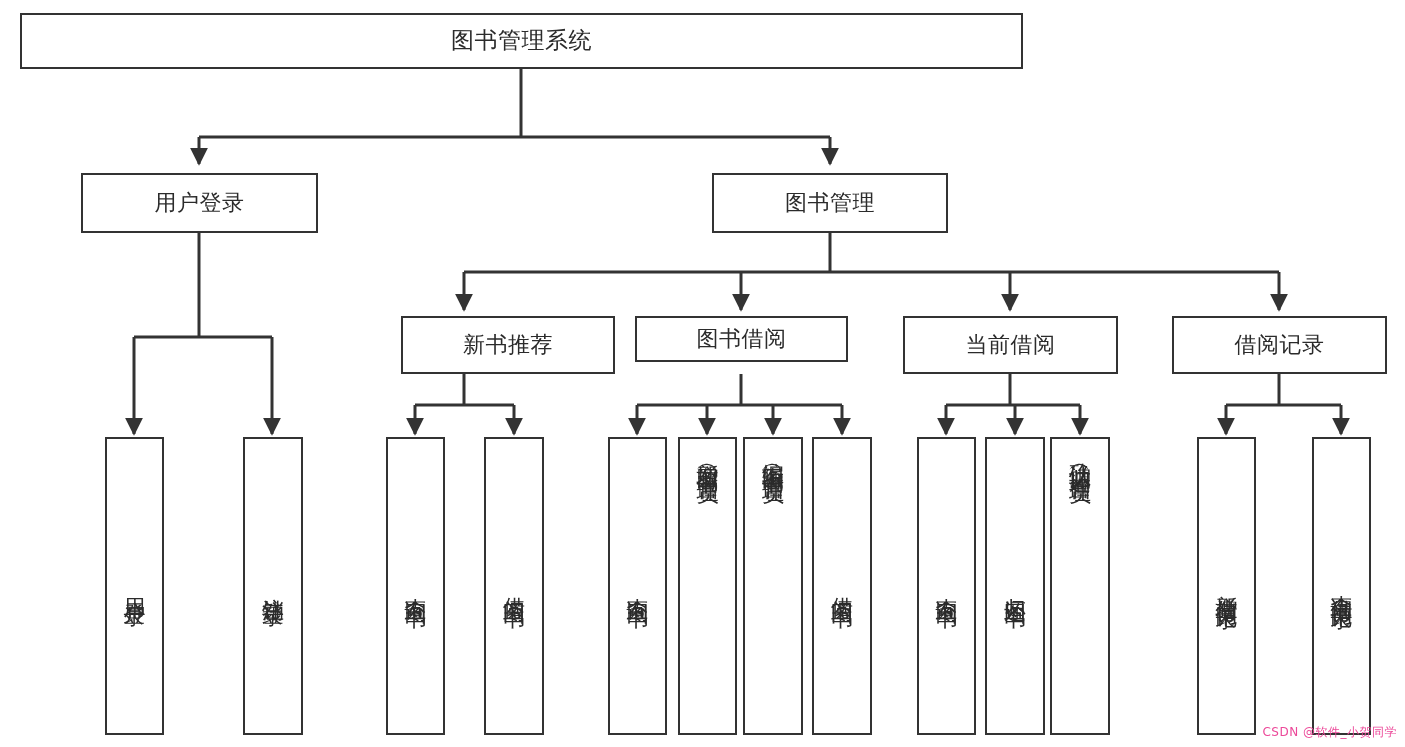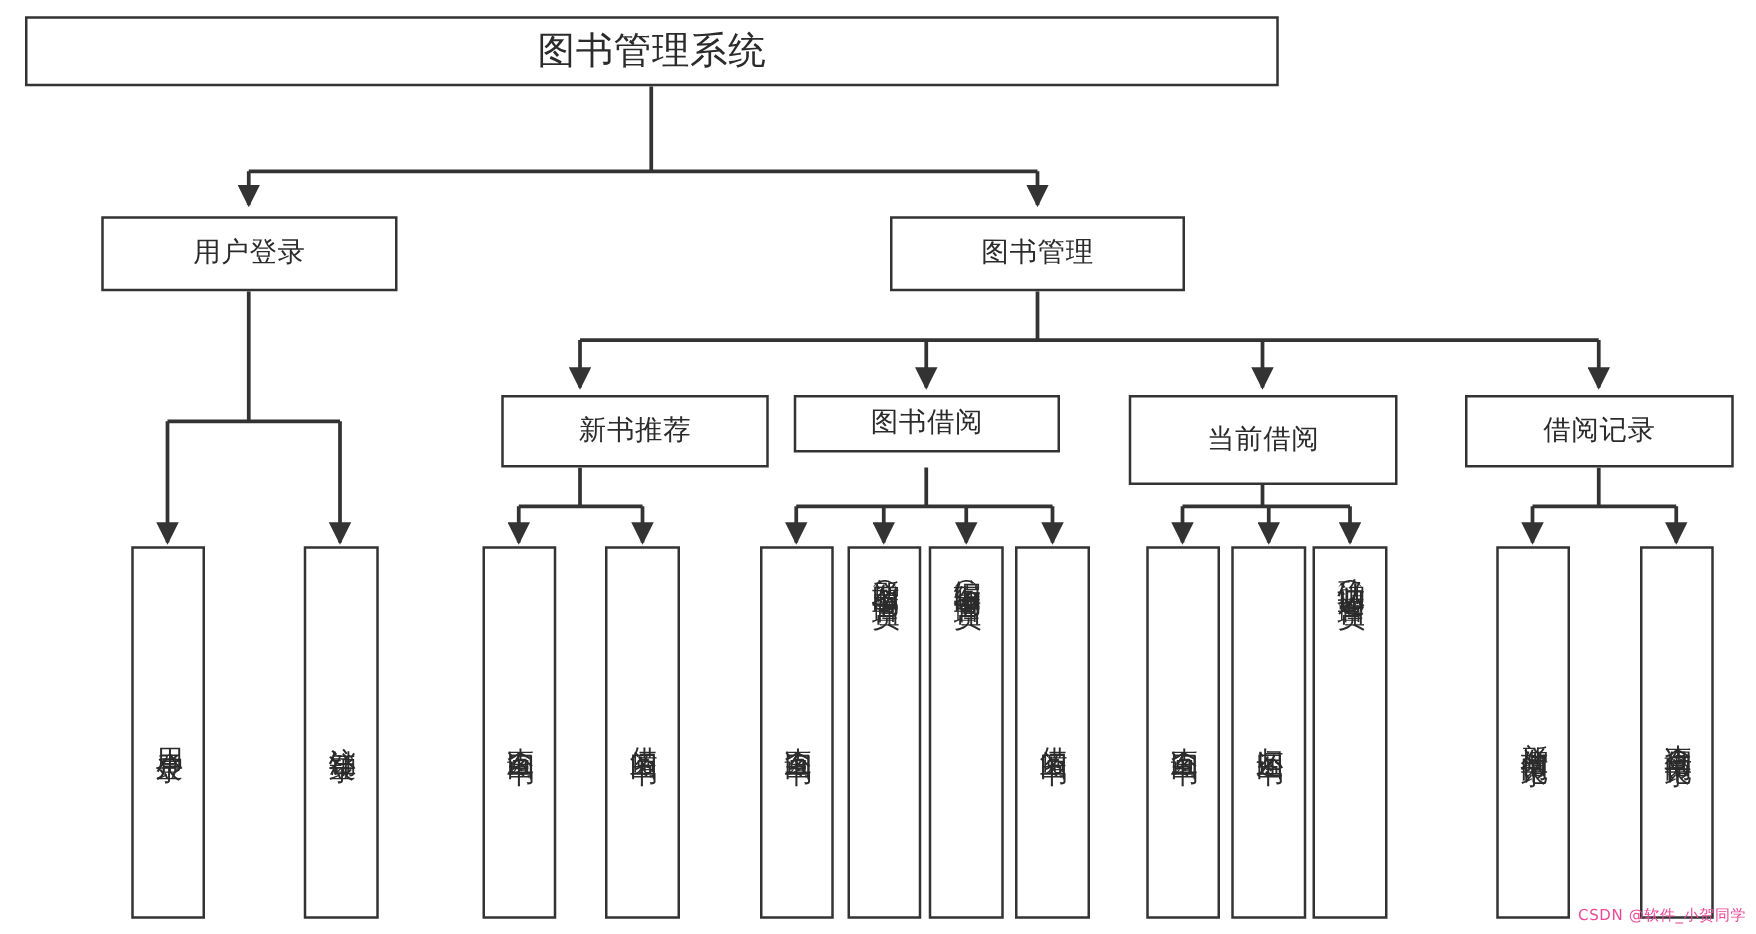--- a/index.html
+++ b/index.html
@@ -41,21 +41,21 @@
     display: block;
     line-height: 1.18;
     letter-spacing: 0.5px;
     white-space: nowrap;
   }
   
   .node.h .node-label {
     font-size: 22px;
   }
   .node.root .node-label {
-    font-size: 30px;
+    font-size: 23px;
     font-family: Liberation Serif, serif;
   }
   
   .node.v {
     align-items: flex-start;
     padding-top: 6px;
   }
   .node.v .node-label {
     writing-mode: vertical-rl;
     text-orientation: upright;
@@ -150,21 +150,21 @@
   </div>
 
   <div class="node h" style="left:361px; top:316px; width:214px; height:58px;margin-left:40px;">
     <span class="node-label">新书推荐</span>
   </div>
 
   <div class="node h" style="left:635px; top:316px; width:213px; height:46px;">
     <span class="node-label">图书借阅</span>
   </div>
 
-  <div class="node h" style="left:903px; top:316px; width:215px; height:72px;">
+  <div class="node h" style="left:903px; top:316px; width:215px; height:58px;">
     <span class="node-label">当前借阅</span>
   </div>
 
   <div class="node h" style="left:1172px; top:316px; width:215px; height:58px;">
     <span class="node-label">借阅记录</span>
   </div>
 
   <div class="node v center-text" style="left:105px; top:437px; width:59px; height:298px;">
     <span class="node-label">用户登录</span>
   </div>

